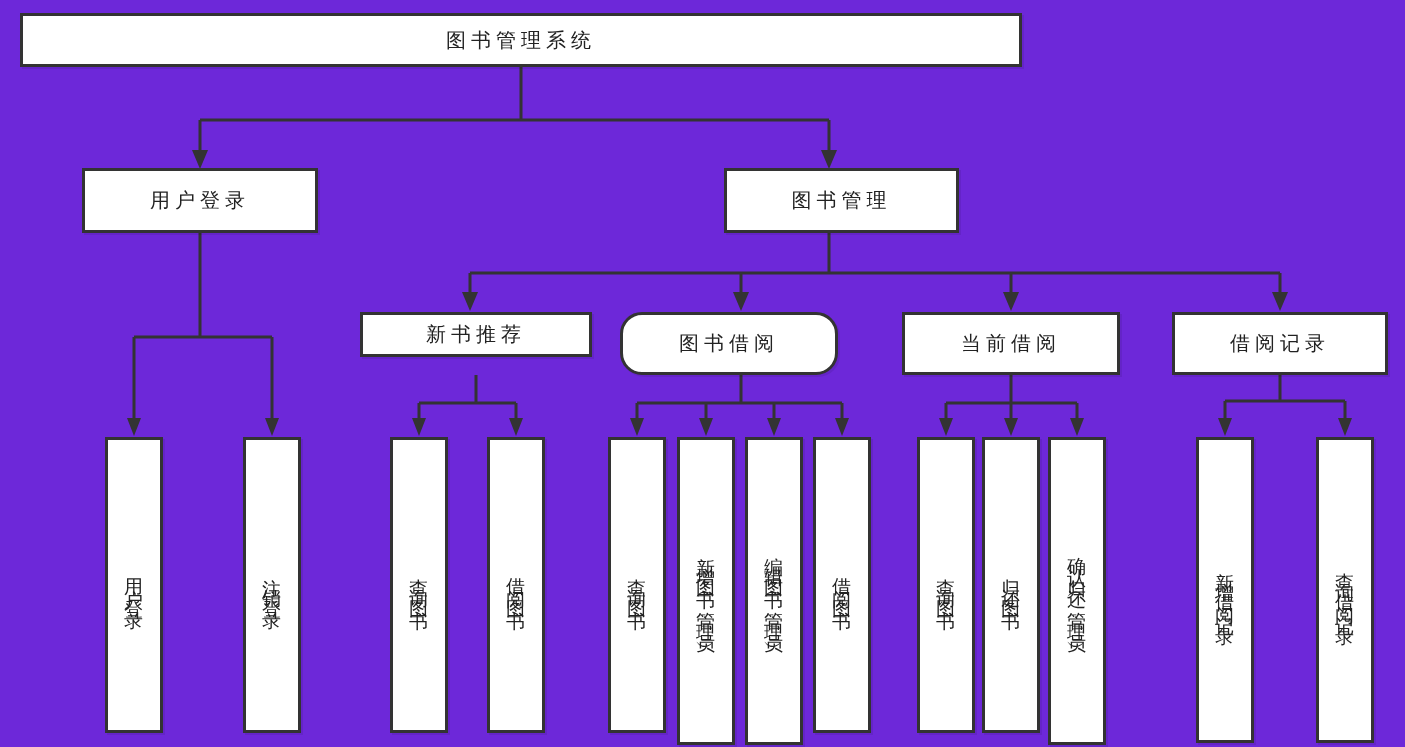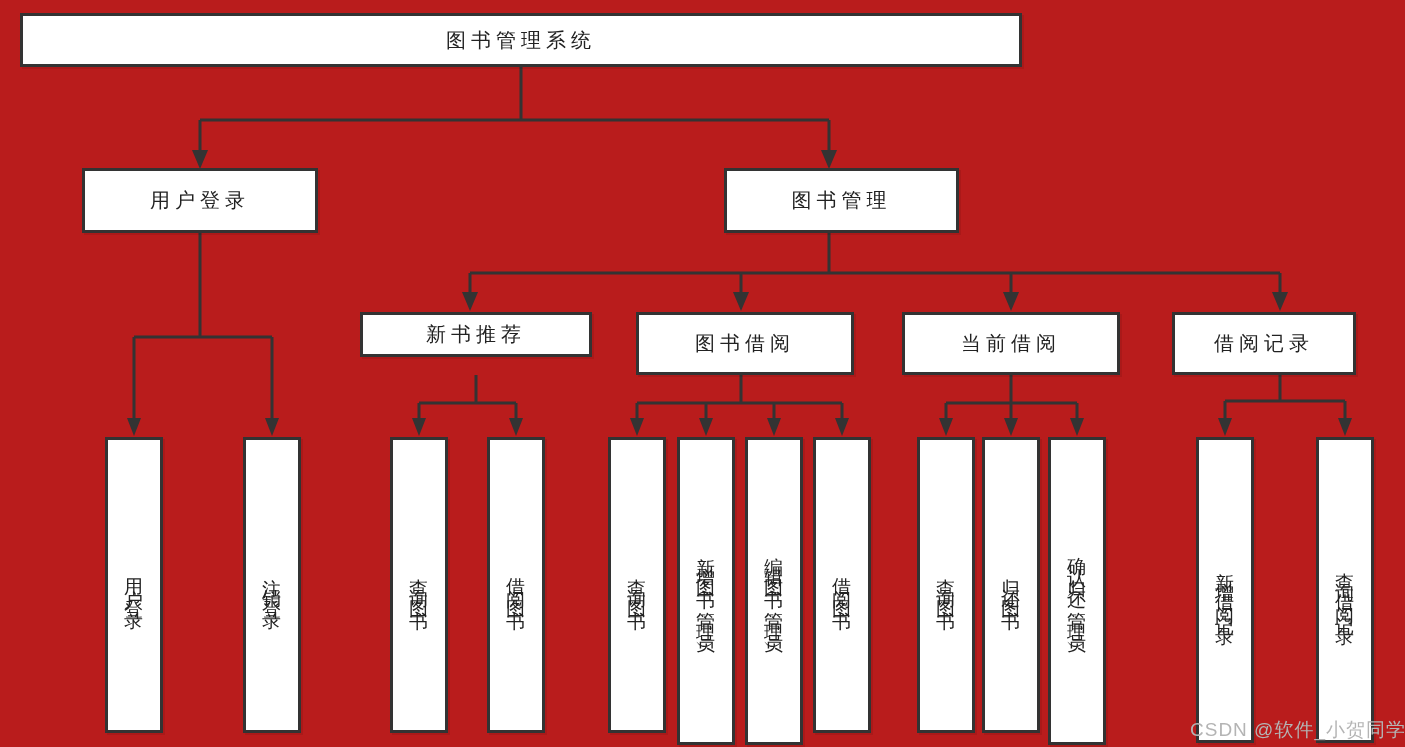--- a/index.html
+++ b/index.html
@@ -1,19 +1,19 @@
 <!DOCTYPE html>
 <html><head>
 <meta charset="utf-8">
 <style>
   html,body{margin:0;padding:0;background:#ffffff;}
   .canvas{
     position:relative;
     width:1405px;height:747px;
-    background:#b91c1c;
+    background:#6d28d9;
     font-family:"Liberation Sans","DejaVu Sans",sans-serif;
     color:#222222;
     overflow:hidden;
   }
   .wires{position:absolute;left:0;top:0;pointer-events:none;}
   .box{
     position:absolute;
     box-sizing:border-box;
     border:3px solid #333333;
     background:#ffffff;
@@ -78,27 +78,27 @@
   <div class="box hbox" style="left:82px;top:168px;width:236px;height:65px;">
     <span>用户登录</span>
   </div>
   <div class="box hbox" style="left:712px;top:168px;width:235px;height:65px;margin-left:12px;">
     <span>图书管理</span>
   </div>
 
   <div class="box hbox" style="left:360px;top:312px;width:232px;height:45px;">
     <span>新书推荐</span>
   </div>
-  <div class="box hbox" style="left:636px;top:312px;width:218px;height:63px;">
+  <div class="box hbox" style="left:620px;top:312px;width:218px;height:63px;border-radius:22px;">
     <span>图书借阅</span>
   </div>
   <div class="box hbox" style="left:902px;top:312px;width:218px;height:63px;">
     <span>当前借阅</span>
   </div>
-  <div class="box hbox" style="left:1172px;top:312px;width:184px;height:63px;">
+  <div class="box hbox" style="left:1172px;top:312px;width:216px;height:63px;">
     <span>借阅记录</span>
   </div>
 
   <div class="box vbox" style="left:105px;height:296px;">
     <span class="vtext">用户登录</span>
   </div>
   <div class="box vbox" style="left:243px;height:296px;">
     <span class="vtext">注销登录</span>
   </div>
 
@@ -132,15 +132,14 @@
     <span class="vtext">确认归还（管理员）</span>
   </div>
 
   <div class="box vbox" style="left:1196px;height:306px;">
     <span class="vtext">新增借阅记录</span>
   </div>
   <div class="box vbox" style="left:1316px;height:306px;">
     <span class="vtext">查询借阅记录</span>
   </div>
 
-  <div class="watermark">CSDN @软件_小贺同学</div>
 
 </div>
 
 </body></html>

